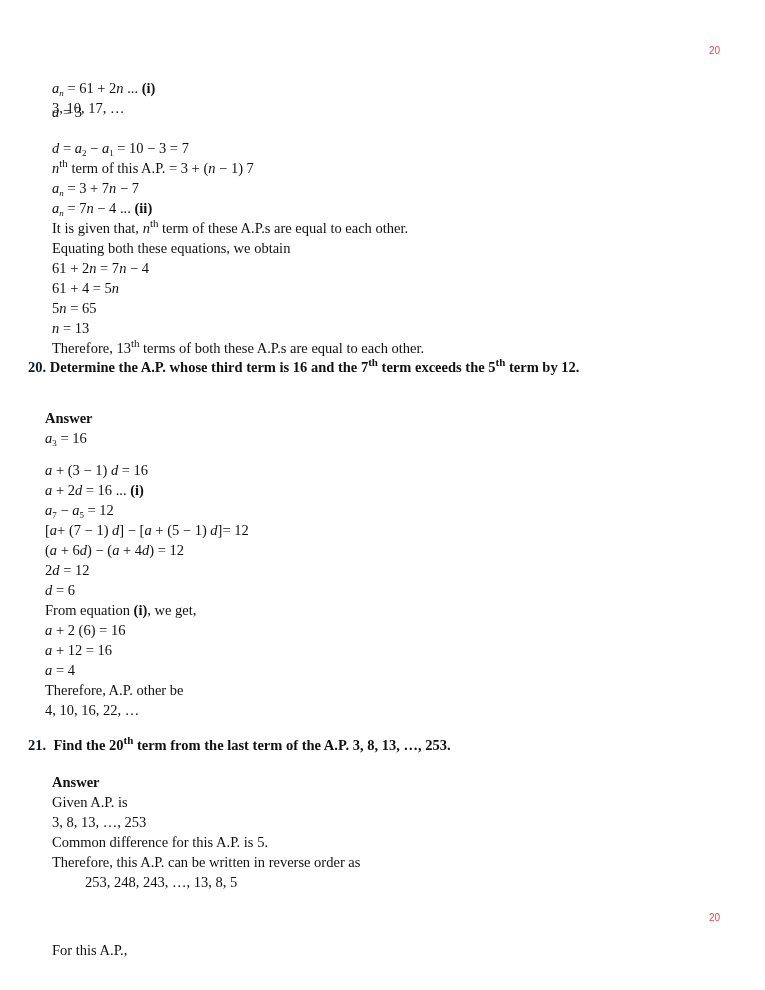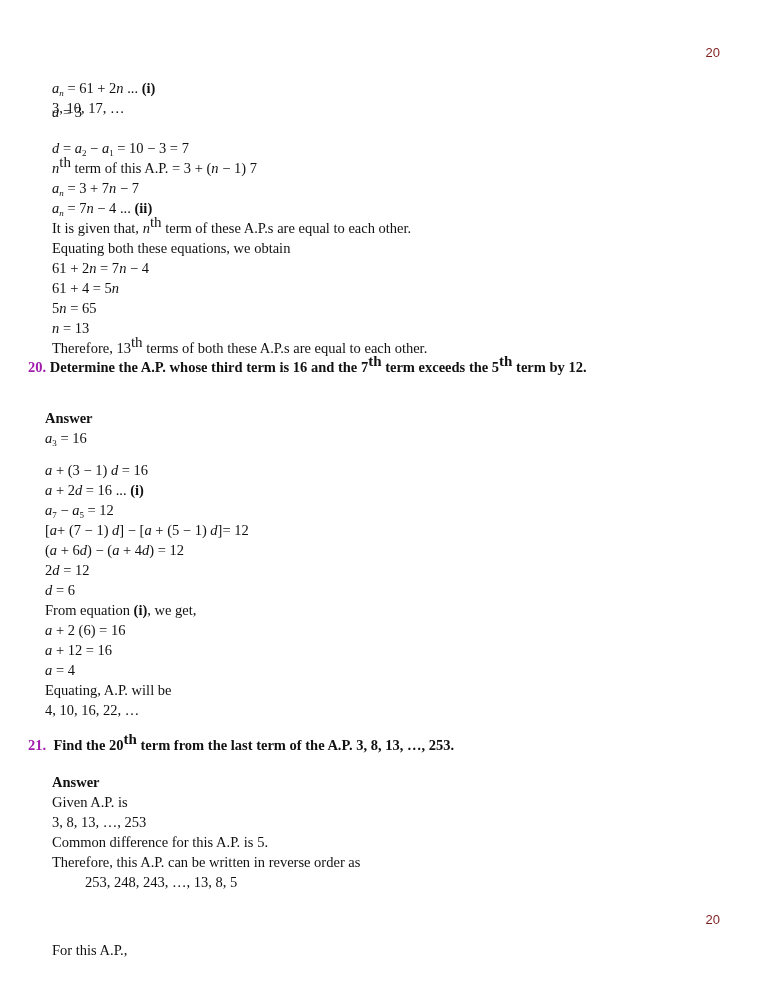--- a/index.html
+++ b/index.html
@@ -2,32 +2,32 @@
 <html><head>
   <meta charset="utf-8">
   <style>
     html, body { margin: 0; padding: 0; background: #ffffff; }
     body {
       width: 765px; height: 990px; position: relative; overflow: hidden;
       font-family: "Liberation Serif", serif; color: #111;
     }
     .page-num {
       position: absolute; right: 45px; font-family: "Liberation Sans", sans-serif;
-      font-size: 13px; color: #7f1d1d;
+      font-size: 10px; color: #ef4444;
     }
     .line {
       position: absolute; font-size: 14.5px; line-height: 20px; white-space: nowrap;
     }
     .q {
       position: absolute; font-size: 14.5px; line-height: 20px; font-weight: bold; white-space: nowrap;
     }
-    .qnum { color: #a21caf; font-weight: bold; }
+    .qnum { color: #0f172a; font-weight: bold; }
     .bold { font-weight: bold; }
     i { font-style: italic; }
-    sup { font-size: 15px; vertical-align: 6px; line-height: 0; }
+    sup { font-size: 11px; vertical-align: 6px; line-height: 0; }
     sub { font-size: 9px; vertical-align: -3px; line-height: 0; }
   </style>
 </head>
 <body>
 
 <div class="page-num" style="top:45px;">20</div>
 
 <div>
   <div class="line" style="left:52px;top:78px;"><i>a</i><sub><i>n</i></sub> = 61 + 2<i>n</i> ... <b>(i)</b></div>
   <div class="line" style="left:52px;top:98px;">3, 10, 17, …</div>
@@ -57,21 +57,21 @@
   <div class="line" style="left:45px;top:480px;"><i>a</i> + 2<i>d</i> = 16 ... <b>(i)</b></div>
   <div class="line" style="left:45px;top:500px;"><i>a</i><sub>7</sub> − <i>a</i><sub>5</sub> = 12</div>
   <div class="line" style="left:45px;top:520px;">[<i>a</i>+ (7 − 1) <i>d</i>] − [<i>a</i> + (5 − 1) <i>d</i>]= 12</div>
   <div class="line" style="left:45px;top:540px;">(<i>a</i> + 6<i>d</i>) − (<i>a</i> + 4<i>d</i>) = 12</div>
   <div class="line" style="left:45px;top:560px;">2<i>d</i> = 12</div>
   <div class="line" style="left:45px;top:580px;"><i>d</i> = 6</div>
   <div class="line" style="left:45px;top:600px;">From equation <b>(i)</b>, we get,</div>
   <div class="line" style="left:45px;top:620px;"><i>a</i> + 2 (6) = 16</div>
   <div class="line" style="left:45px;top:640px;"><i>a</i> + 12 = 16</div>
   <div class="line" style="left:45px;top:660px;"><i>a</i> = 4</div>
-  <div class="line" style="left:45px;top:680px;">Equating, A.P. will be</div>
+  <div class="line" style="left:45px;top:680px;">Therefore, A.P. other be</div>
   <div class="line" style="left:45px;top:700px;">4, 10, 16, 22, …</div>
 </div>
 
 <div class="q" style="left:28px;top:735px;">
   <span class="qnum">21.</span>&nbsp;
   Find the 20<sup>th</sup> term from the last term of the A.P. 3, 8, 13, …, 253.
 </div>
 
 <div>
   <div class="line bold" style="left:52px;top:772px;">Answer</div>

